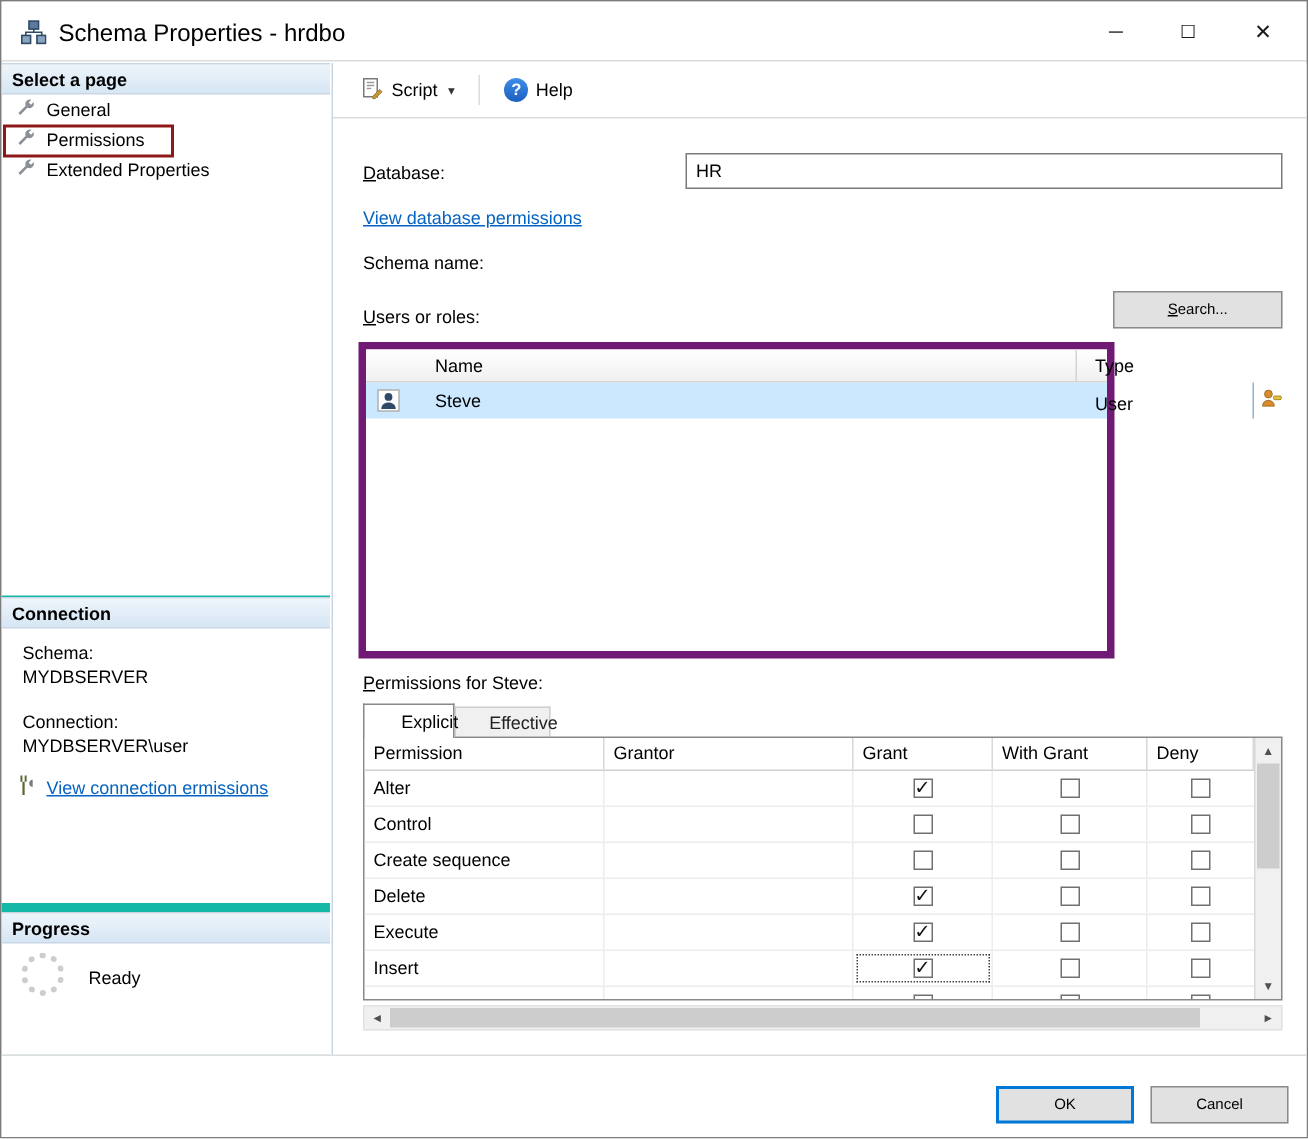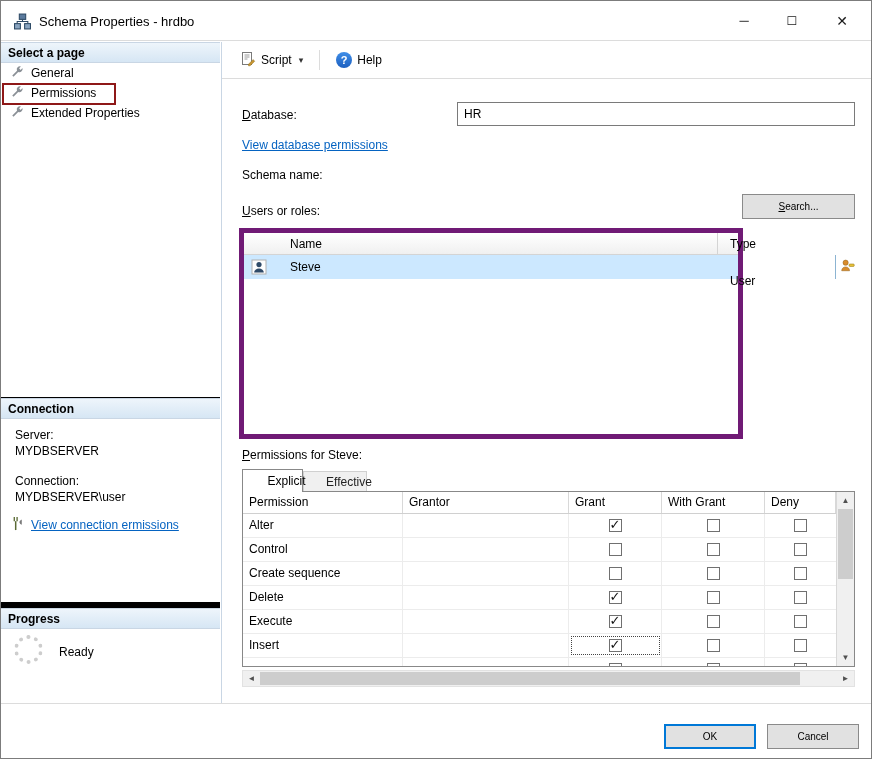--- a/index.html
+++ b/index.html
@@ -4,26 +4,26 @@
 <style>
   * { box-sizing: border-box; margin: 0; padding: 0; }
   html,body { width: 872px; height: 759px; }
   body { font-family: "Liberation Sans", sans-serif; font-size: 12px; color: #000; background:#fff; position: relative; }
 
   .window { position:absolute; inset:0; background:#fff; border:1px solid #7c7c7c; overflow:hidden; }
 
   
   .titlebar { position:absolute; left:0; top:0; width:100%; height:40px; background:#fff; border-bottom:1px solid #dcdcdc; }
   .app-icon { position:absolute; left:13px; top:12px; width:17px; height:17px; }
-  .title-text { position:absolute; left:38px; top:13px; font-size:13px; }
+  .title-text { position:absolute; left:38px; top:13px; font-size:16px; }
   .win-btn { position:absolute; top:0; width:46px; height:39px; display:flex; align-items:center; justify-content:center; font-size:13px; color:#1a1a1a; cursor:default; }
   .win-min { right:104px; } .win-max { right:56px; font-size:12px; } .win-close { right:6px; font-size:14px; }
 
   
-  .sidebar { position:absolute; left:0; top:41px; width:219px; height:661px; background:#000000; }
+  .sidebar { position:absolute; left:0; top:41px; width:219px; height:661px; background:#14b8a6; }
   .panel { position:absolute; left:0; width:219px; background:#fff; }
   .panel-header { height:21px; line-height:20px; padding-left:7px; font-weight:bold;
                   background:linear-gradient(#eef5fb,#d6e6f4); border-top:1px solid #c9d6e4; border-bottom:1px solid #c9d6e4; }
   .panel-pages { top:0; height:355px; }
   .panel-connection { top:356px; height:204px; }
   .panel-progress { top:566px; height:95px; }
 
   .page-item { display:flex; align-items:center; gap:7px; height:20px; padding-left:9px; cursor:default; }
   .page-item svg { flex:0 0 auto; }
   .red-box { position:absolute; left:1px; top:41px; width:114px; height:22px; border:2px solid #8e1818; pointer-events:none; }
@@ -50,21 +50,21 @@
 
   
   .users-table { position:absolute; left:17px; top:186px; width:504px; height:211px; border:5px solid #701a75; background:#fff; }
   .ut-header { position:absolute; left:0; top:0; right:0; height:22px; background:linear-gradient(#ffffff,#f0f0f0); border-bottom:1px solid #d4d4d4; }
   .ut-header .hdr-name { position:absolute; left:46px; top:4px; }
   .ut-header .hdr-type { position:absolute; left:486px; top:4px; }
   .ut-hsep { position:absolute; top:0; bottom:0; width:1px; background:#d4d4d4; }
   .ut-row { position:absolute; left:0; top:22px; right:0; height:24px; background:#cce8ff; }
   .ut-row .user-icon { position:absolute; left:7px; top:4px; width:16px; height:16px; }
   .ut-row .cell-name { position:absolute; left:46px; top:5px; }
-  .ut-row .cell-type { position:absolute; left:486px; top:19px; }
+  .ut-row .cell-type { position:absolute; left:486px; top:7px; }
   .ut-row .browse-cell { position:absolute; left:591px; top:0; width:24px; height:24px; border-left:1px solid #8cb4d2; display:flex; align-items:center; justify-content:center; }
 
   
   .tab { position:absolute; height:23px; display:flex; align-items:center; justify-content:center; cursor:default;padding-left:28px; }
   .tab-active { left:20px; top:427px; width:61px; background:#fff; border:1px solid #888; border-bottom:none; z-index:3; }
   .tab-inactive { left:81px; top:429px; width:64px; height:21px; background:#f0f0f0; border:1px solid #d0d0d0; border-bottom:none; color:#222; }
 
   
   .perm-panel { position:absolute; left:20px; top:449px; width:613px; height:176px; border:1px solid #888; background:#fff; z-index:2; }
   .grid { position:absolute; left:0; top:0; right:18px; bottom:0; overflow:hidden; }
@@ -137,21 +137,21 @@
         <span><svg viewBox="0 0 16 16" width="14" height="14">
               <path d="M14.2 3.4a3.6 3.6 0 0 1-4.8 4.5L4 13.3 2.6 11.9l5.4-5.4a3.6 3.6 0 0 1 4.5-4.8L10.4 3.8l1.8 1.8z" fill="#8a9096"></path>
             </svg></span>
         <span>Extended Properties</span>
       </div>
       <div class="red-box"></div>
     </div>
 
     <div class="panel panel-connection">
       <div class="panel-header">Connection</div>
-      <div class="conn-text" style="top:30px">Server:</div>
+      <div class="conn-text" style="top:30px">Schema:</div>
       <div class="conn-text" style="top:46px">MYDBSERVER</div>
       <div class="conn-text" style="top:76px">Connection:</div>
       <div class="conn-text" style="top:92px">MYDBSERVER\user</div>
       <div class="conn-link-row">
         <span>
           <svg viewBox="0 0 16 16" width="15" height="15">
               <path d="M3.5 1v4.5M6.5 1v4.5" stroke="#5a6a34" stroke-width="1.4" fill="none"></path>
               <path d="M5 5.5V15" stroke="#5a6a34" stroke-width="1.6" fill="none"></path>
               <path d="M11.5 15V9.2a2.6 2.6 0 0 1-1.3-4.8c.4-.3.9-.4 1.3-.4V15z" fill="#7a7a7a"></path>
             </svg>

